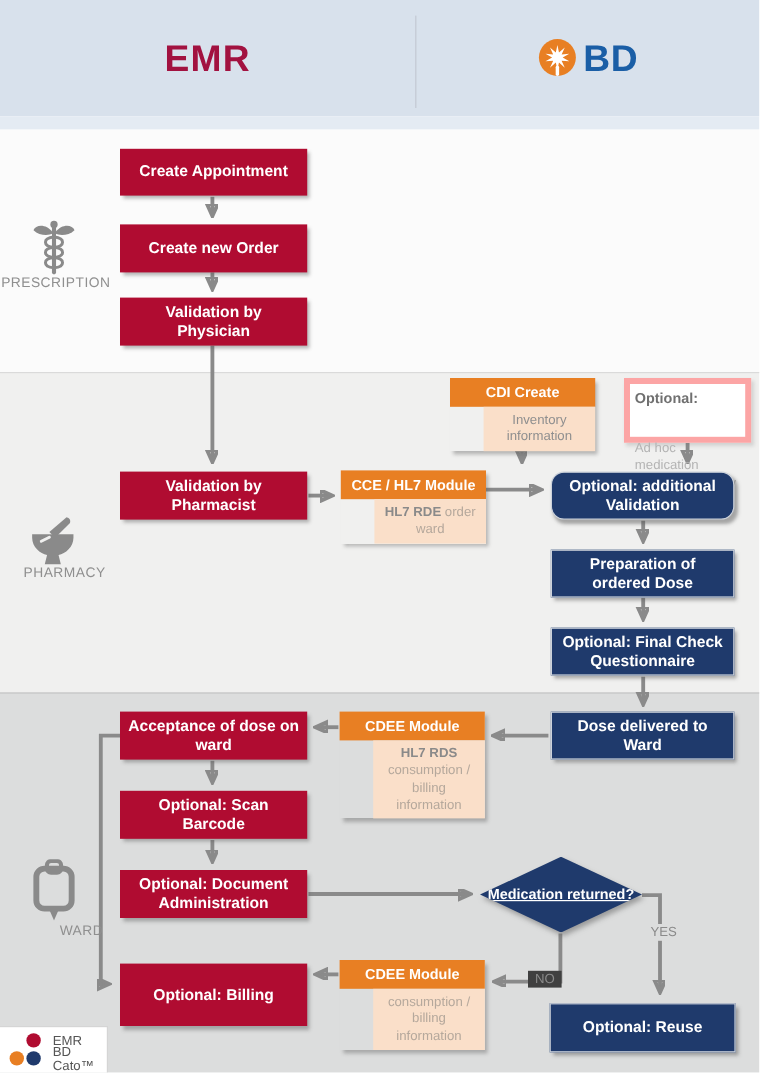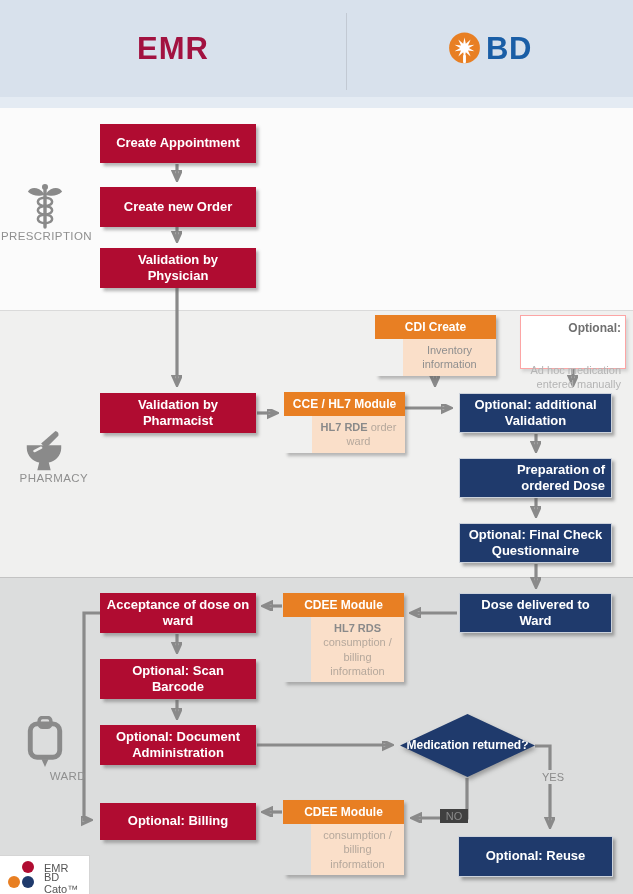--- a/index.html
+++ b/index.html
@@ -28,28 +28,28 @@
   .red-box{background:#b00c31;box-shadow:2.5px 3px 3px rgba(90,90,90,.45);}
   .navy-box{background:#1f3a6c;border:1px solid #ccd2db;box-shadow:2.5px 3px 3px rgba(90,90,90,.5);}
 
   .module{position:absolute;box-shadow:2.5px 3px 3px rgba(90,90,90,.4);z-index:2;}
   .module-header{background:#e87f23;color:#fff;font-weight:bold;font-size:12px;height:24px;
     display:flex;align-items:center;justify-content:center;}
   .module-body{background:#fadfc9;font-size:11px;color:#b5a89c;text-align:center;padding:4px 5px;line-height:1.3;box-sizing:border-box;margin-left:28px;}
   .module-body .em{color:#8a8a8a;font-weight:bold;}
   .module-body.mid{color:#8f8f8f;}
 
-  .white-box{position:absolute;background:#fff;border:1px solid #fca5a5;text-align:right;padding:5px 4px;
+  .white-box{position:absolute;background:#fff;border:5px solid #fca5a5;text-align:left;padding:5px 4px;
     box-sizing:border-box;z-index:2;box-shadow:2px 2.5px 3px rgba(120,120,120,.25);}
   .white-box .wb-title{color:#707070;font-weight:bold;font-size:12px;line-height:1.25;}
   .white-box .wb-body{color:#b4b4b4;font-size:11px;line-height:1.3;margin-top:27px;}
 
   .diamond-wrap{position:absolute;z-index:2;filter:drop-shadow(2px 3px 2px rgba(90,90,90,.5));}
   .diamond{width:100%;height:100%;clip-path:polygon(50% 0,100% 50%,50% 100%,0 50%);background:#1f3a6c;color:#fff;
-    font-weight:bold;font-size:12px;line-height:1.2;display:flex;align-items:center;justify-content:center;text-align:center;}
+    font-weight:bold;font-size:12px;line-height:1.2;display:flex;align-items:center;justify-content:center;text-align:center;text-decoration:underline;}
 
   .edge-label{position:absolute;color:#8a8a8a;font-size:11px;text-align:center;z-index:3;padding:1px 2px;}
   .edge-label.yes{background:#dcdddd;}
   .edge-label.no{background:#404040;}
 
   .connectors{position:absolute;left:0;top:0;z-index:1;}
   .connectors path,.connectors polyline{fill:none;stroke:#8a8a8a;stroke-width:3.2px;}
 
   .legend{position:absolute;left:0;top:855px;width:90px;height:39px;background:#fff;border:1px solid #d5d5d5;
     border-left:none;border-bottom:none;box-sizing:border-box;z-index:3;padding-top:4px;}
@@ -155,43 +155,43 @@
   <div class="module" style="left:375px;top:315px;width:121px;">
     <div class="module-header">CDI Create</div>
     <div class="module-body mid">Inventory information</div>
   </div>
 
   <div class="white-box" style="left:520px;top:315px;width:106px;height:54px;">
     <div class="wb-title">Optional:</div>
     <div class="wb-body">Ad hoc medication entered manually</div>
   </div>
 
-  <div class="navy-box" style="left:459px;top:393px;width:153px;height:40px;">Optional: additional Validation</div>
-  <div class="navy-box" style="left:459px;top:458px;width:153px;height:40px;text-align:right;">Preparation of ordered Dose</div>
+  <div class="navy-box" style="left:459px;top:393px;width:153px;height:40px;border-radius:11px;">Optional: additional Validation</div>
+  <div class="navy-box" style="left:459px;top:458px;width:153px;height:40px;">Preparation of ordered Dose</div>
   <div class="navy-box" style="left:459px;top:523px;width:153px;height:40px;">Optional: Final Check Questionnaire</div>
 
   <div class="navy-box" style="left:459px;top:593px;width:153px;height:40px;">Dose delivered to Ward</div>
 
   <div class="module" style="left:283px;top:593px;width:121px;">
     <div class="module-header">CDEE Module</div>
     <div class="module-body"><span class="em">HL7 RDS</span><span> consumption / billing information</span></div>
   </div>
 
   <div class="red-box" style="left:100px;top:593px;width:156px;height:40px;">Acceptance of dose on ward</div>
   <div class="red-box" style="left:100px;top:659px;width:156px;height:40px;">Optional: Scan Barcode</div>
   <div class="red-box" style="left:100px;top:725px;width:156px;height:40px;">Optional: Document Administration</div>
 
   <div class="diamond-wrap" style="left:400px;top:714px;width:135px;height:63px;">
     <div class="diamond">Medication returned?</div>
   </div>
 
   <span class="edge-label yes" style="left:536px;top:770px;width:30px;">YES</span>
   <span class="edge-label no" style="left:440px;top:809px;width:24px;">NO</span>
 
-  <div class="red-box" style="left:100px;top:803px;width:156px;height:37px;">Optional: Billing</div>
+  <div class="red-box" style="left:100px;top:803px;width:156px;height:52px;">Optional: Billing</div>
 
   <div class="module" style="left:283px;top:800px;width:121px;">
     <div class="module-header">CDEE Module</div>
     <div class="module-body">consumption / billing information</div>
   </div>
 
   <div class="navy-box" style="left:458px;top:836px;width:155px;height:41px;">Optional: Reuse</div>
 
   <div class="legend">
     <div class="legend-row">

